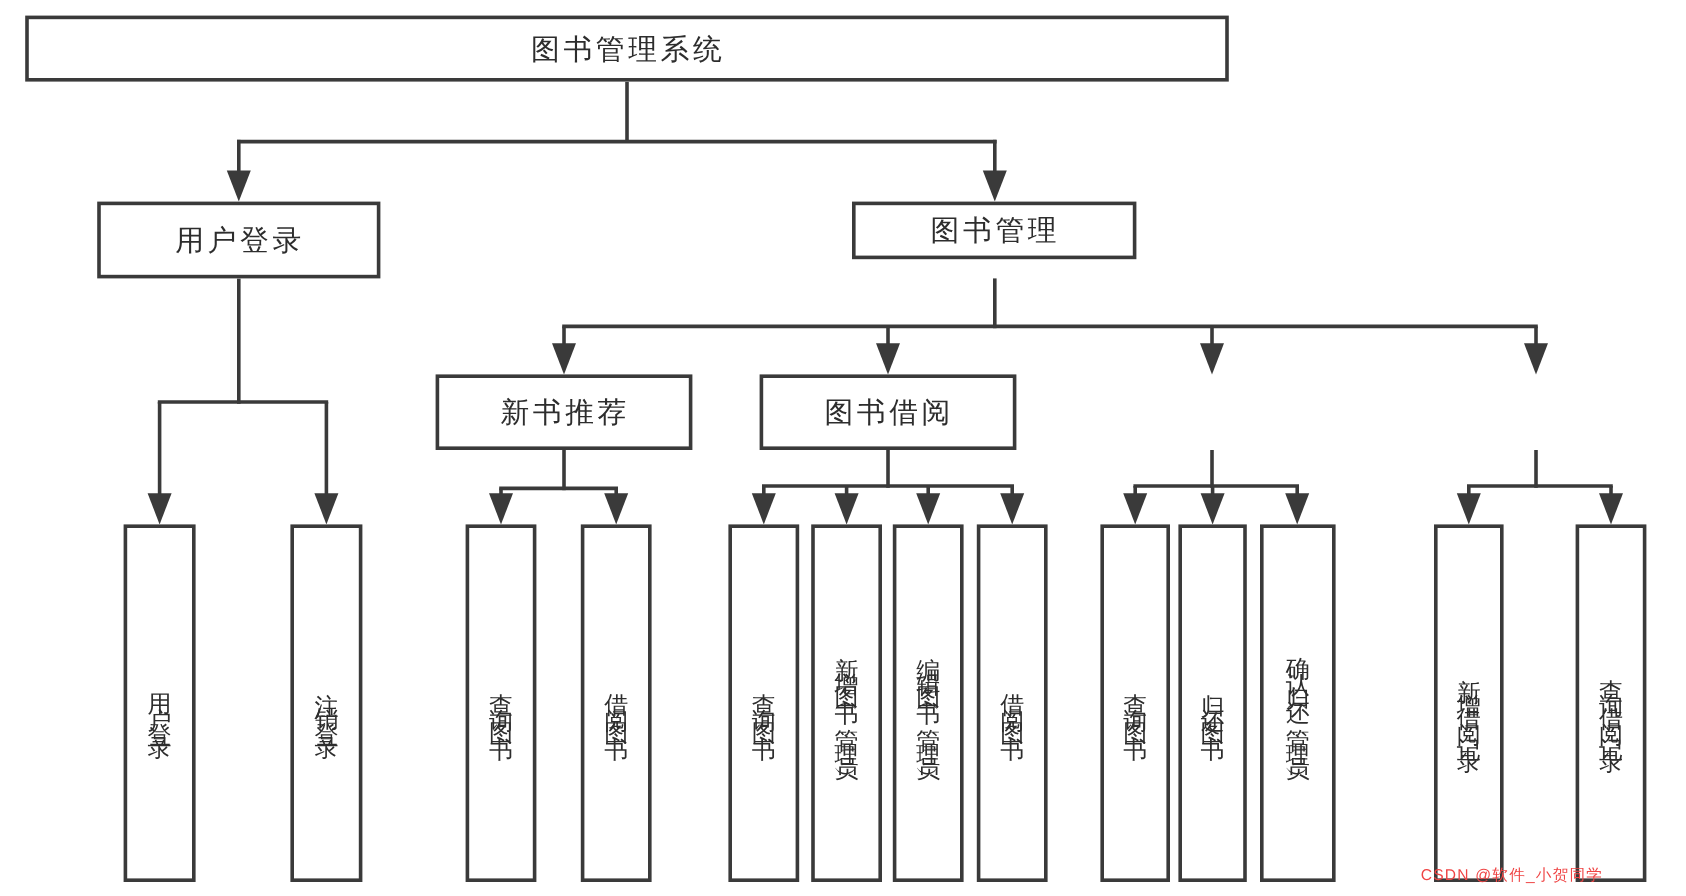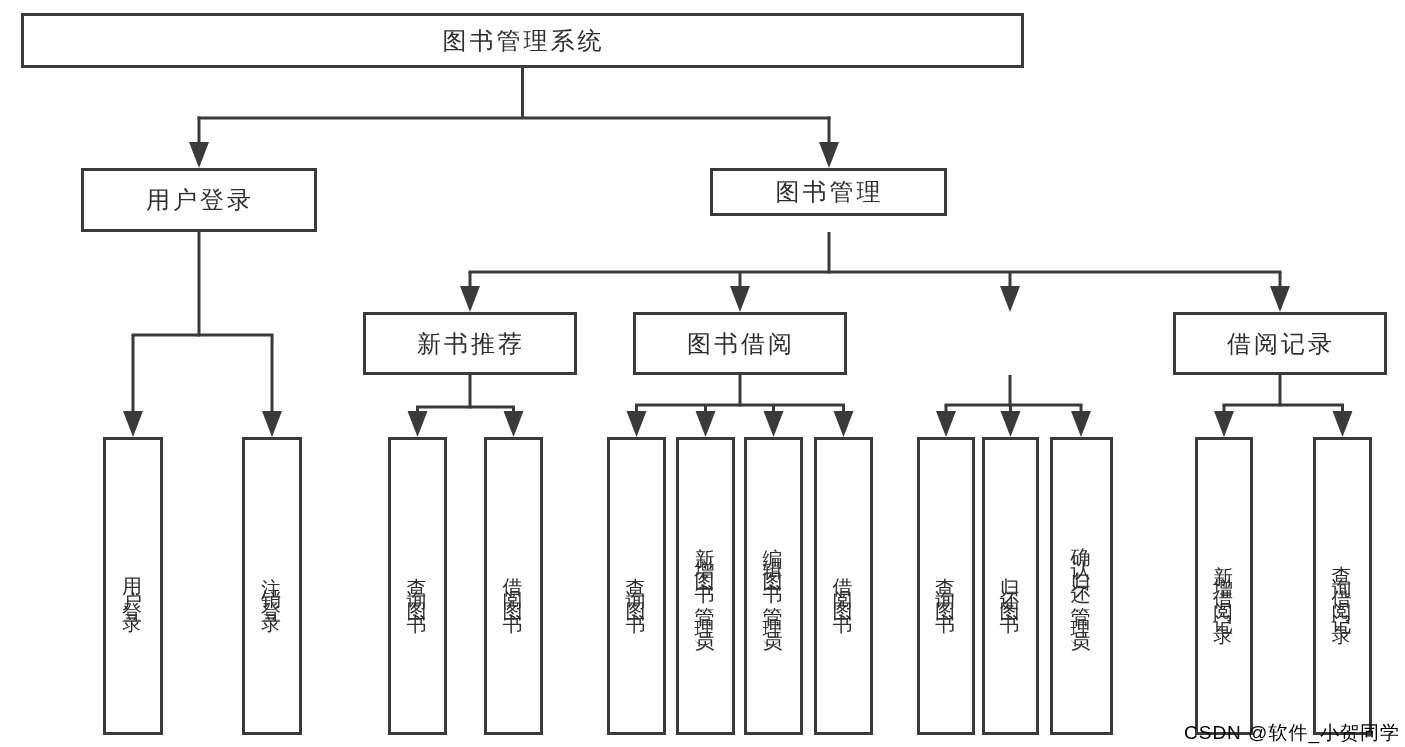--- a/index.html
+++ b/index.html
@@ -14,21 +14,21 @@
     color:#2d2d2d; display:flex; align-items:center; justify-content:center;
   }
   .hbox { font-size:24px; letter-spacing:3px; }
   .hbox .lbl { transform:translateX(1px); white-space:nowrap; }
   .vbox .lbl {
     writing-mode:vertical-rl; font-size:20px; letter-spacing:12px;
     white-space:nowrap;
   }
   .watermark {
     position:absolute; left:1184px; top:720px; z-index:3;
-    font-size:19px; letter-spacing:1px; color:#000000; white-space:nowrap;
+    font-size:13px; letter-spacing:1px; color:#ef4444; white-space:nowrap;
   }
 </style>
 </head>
 <body>
 
 <div id="canvas">
 
   <svg id="connectors" width="1405" height="747" viewBox="0 0 1405 747">
     <g stroke="#3a3a3a" stroke-width="3" fill="none">
 
@@ -105,23 +105,20 @@
   <div class="node hbox" style="left:710px;top:168px;width:237px;height:48px">
     <span class="lbl">图书管理</span>
   </div>
 
   <div class="node hbox" style="left:633px;top:312px;width:214px;height:63px">
     <span class="lbl">图书借阅</span>
   </div>
   <div class="node hbox" style="left:363px;top:312px;width:214px;height:63px">
     <span class="lbl">新书推荐</span>
   </div>
-  <div class="node hbox" style="left:1173px;top:312px;width:214px;height:63px">
-    <span class="lbl">借阅记录</span>
-  </div>
 
   <div class="node vbox" style="left:103px;top:437px;width:60px;height:298px">
     <span class="lbl">用户登录</span>
   </div>
   <div class="node vbox" style="left:242px;top:437px;width:60px;height:298px">
     <span class="lbl">注销登录</span>
   </div>
   <div class="node vbox" style="left:388px;top:437px;width:59px;height:298px">
     <span class="lbl">查询图书</span>
   </div>

